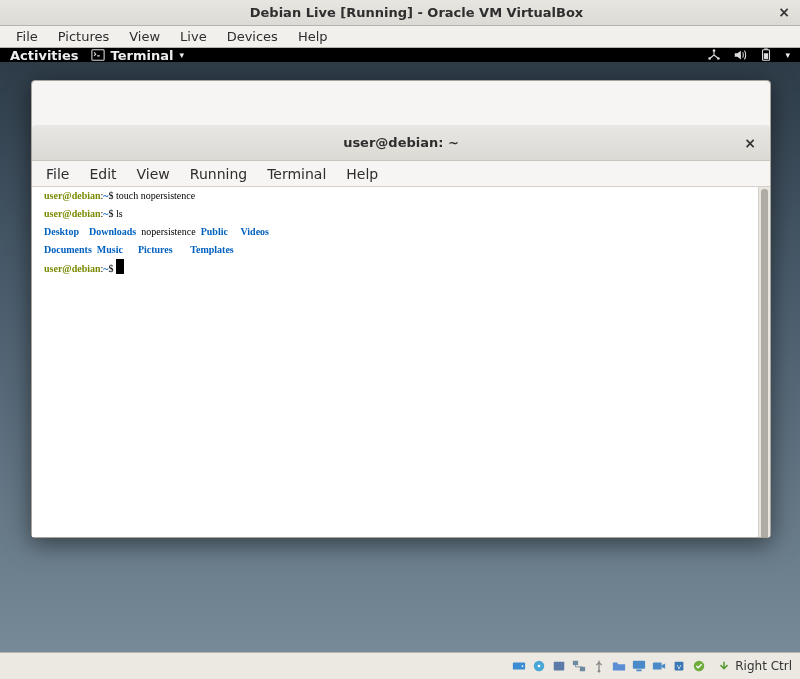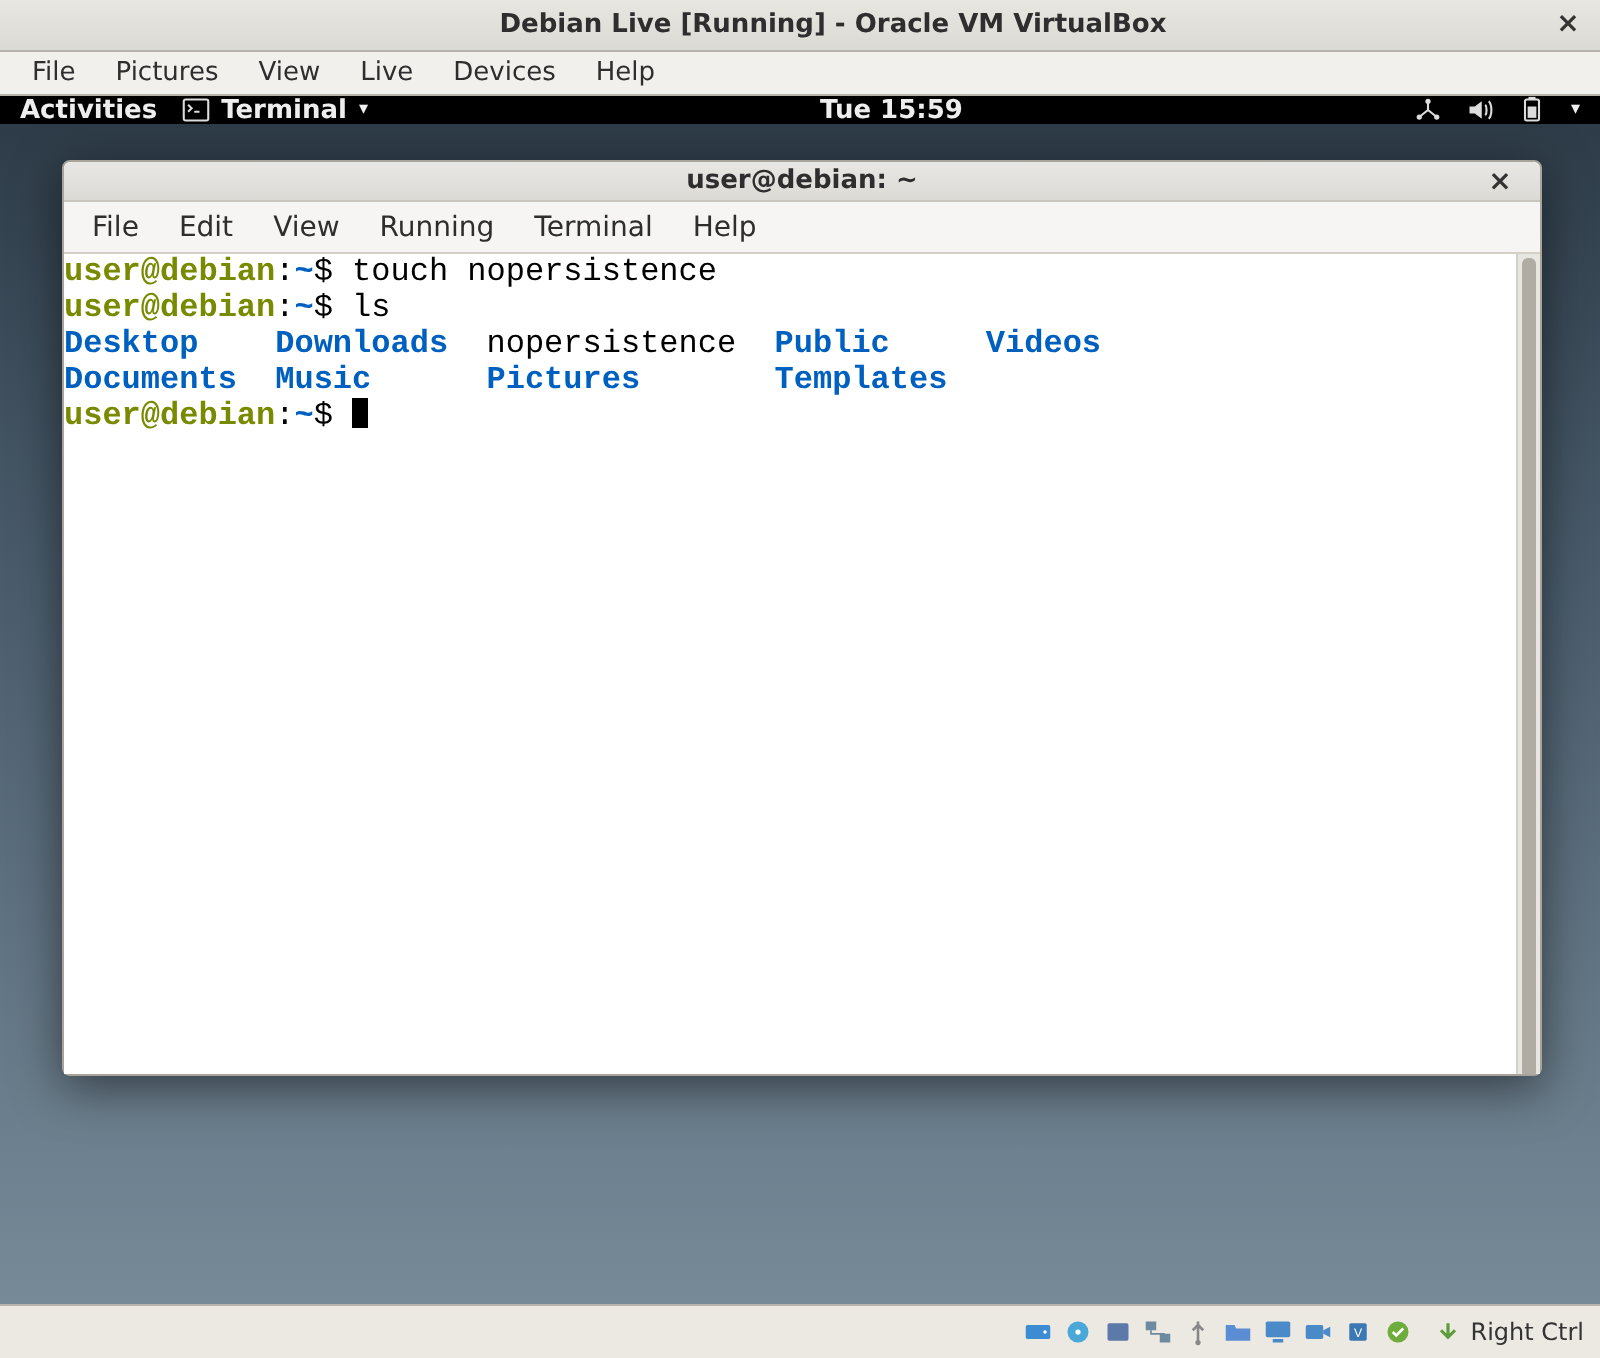--- a/index.html
+++ b/index.html
@@ -63,27 +63,27 @@
     position: absolute;
     left: 31px; top: 32px;
     width: 740px; height: 458px;
     background: #f6f5f4;
     border: 1px solid #a8a49b;
     border-radius: 4px;
     box-shadow: 0 6px 24px rgba(0,0,0,0.5);
     display: flex; flex-direction: column;
   }
   .term-titlebar {
-    height: 20px;
+    height: 36px;
     background: linear-gradient(#e9e7e3, #dcdad5);
     border-bottom: 1px solid #c8c4bb;
     border-radius: 4px 4px 0 0;
     display: flex; align-items: center; justify-content: center;
     position: relative;
-    font-size: 13px; font-weight: bold; color: #2e2e2e;
+    font-size: 13px; font-weight: bold; color: #2e2e2e; margin-top: 44px;
   }
   .term-titlebar .close {
     position: absolute; right: 10px;
     width: 20px; height: 20px;
     display: flex; align-items: center; justify-content: center;
     cursor: pointer; color: #333; font-size: 14px;
   }
   .term-menubar {
     height: 26px;
     background: #f6f5f4;
@@ -93,24 +93,24 @@
     font-size: 14px; color: #2e2e2e;
   }
   .term-menubar span { padding: 3px 10px; cursor: pointer; }
   .term-body {
     flex: 1;
     background: #fff;
     position: relative;
     overflow: hidden;
   }
   .term-content {
-    font-family: Liberation Mono, monospace;
-    font-size: 16px;
+    font-family: Liberation Serif, serif;
+    font-size: 10px;
     line-height: 18px;
-    padding: 0 0;
+    padding: 0 12px;
     white-space: pre;
     color: #000;
   }
   .p-user { color: #7a8a00; font-weight: bold; }
   .p-host { color: #7a8a00; font-weight: bold; }
   .p-path { color: #0060c0; font-weight: bold; }
   .dir { color: #0060c0; font-weight: bold; }
   .cursor {
     display: inline-block; width: 8px; height: 15px;
     background: #000; vertical-align: -2px;
@@ -169,23 +169,20 @@
         <span class="gnome-icon">
           <svg viewBox="0 0 16 16">
               <rect x="1" y="2" width="14" height="12" rx="1" fill="none" stroke="#ddd" stroke-width="1.2"></rect>
               <path d="M3.5 5l2 2-2 2M7 9h3" stroke="#ddd" stroke-width="1.2" fill="none"></path>
             </svg>
         </span>
         <span>Terminal</span>
         <span class="tri-down">▾</span>
       </span>
     </div>
-    <div class="center">
-      <span>Tue 15:59</span>
-    </div>
     <div class="right">
       <span class="gnome-icon">
         <svg viewBox="0 0 16 16">
             <circle cx="8" cy="3" r="1.5" fill="#ddd"></circle>
             <circle cx="3" cy="12" r="1.5" fill="#ddd"></circle>
             <circle cx="13" cy="12" r="1.5" fill="#ddd"></circle>
             <path d="M8 4v4M8 8l-5 4M8 8l5 4" stroke="#ddd" stroke-width="1.2"></path>
           </svg>
       </span>
       <span class="gnome-icon">

